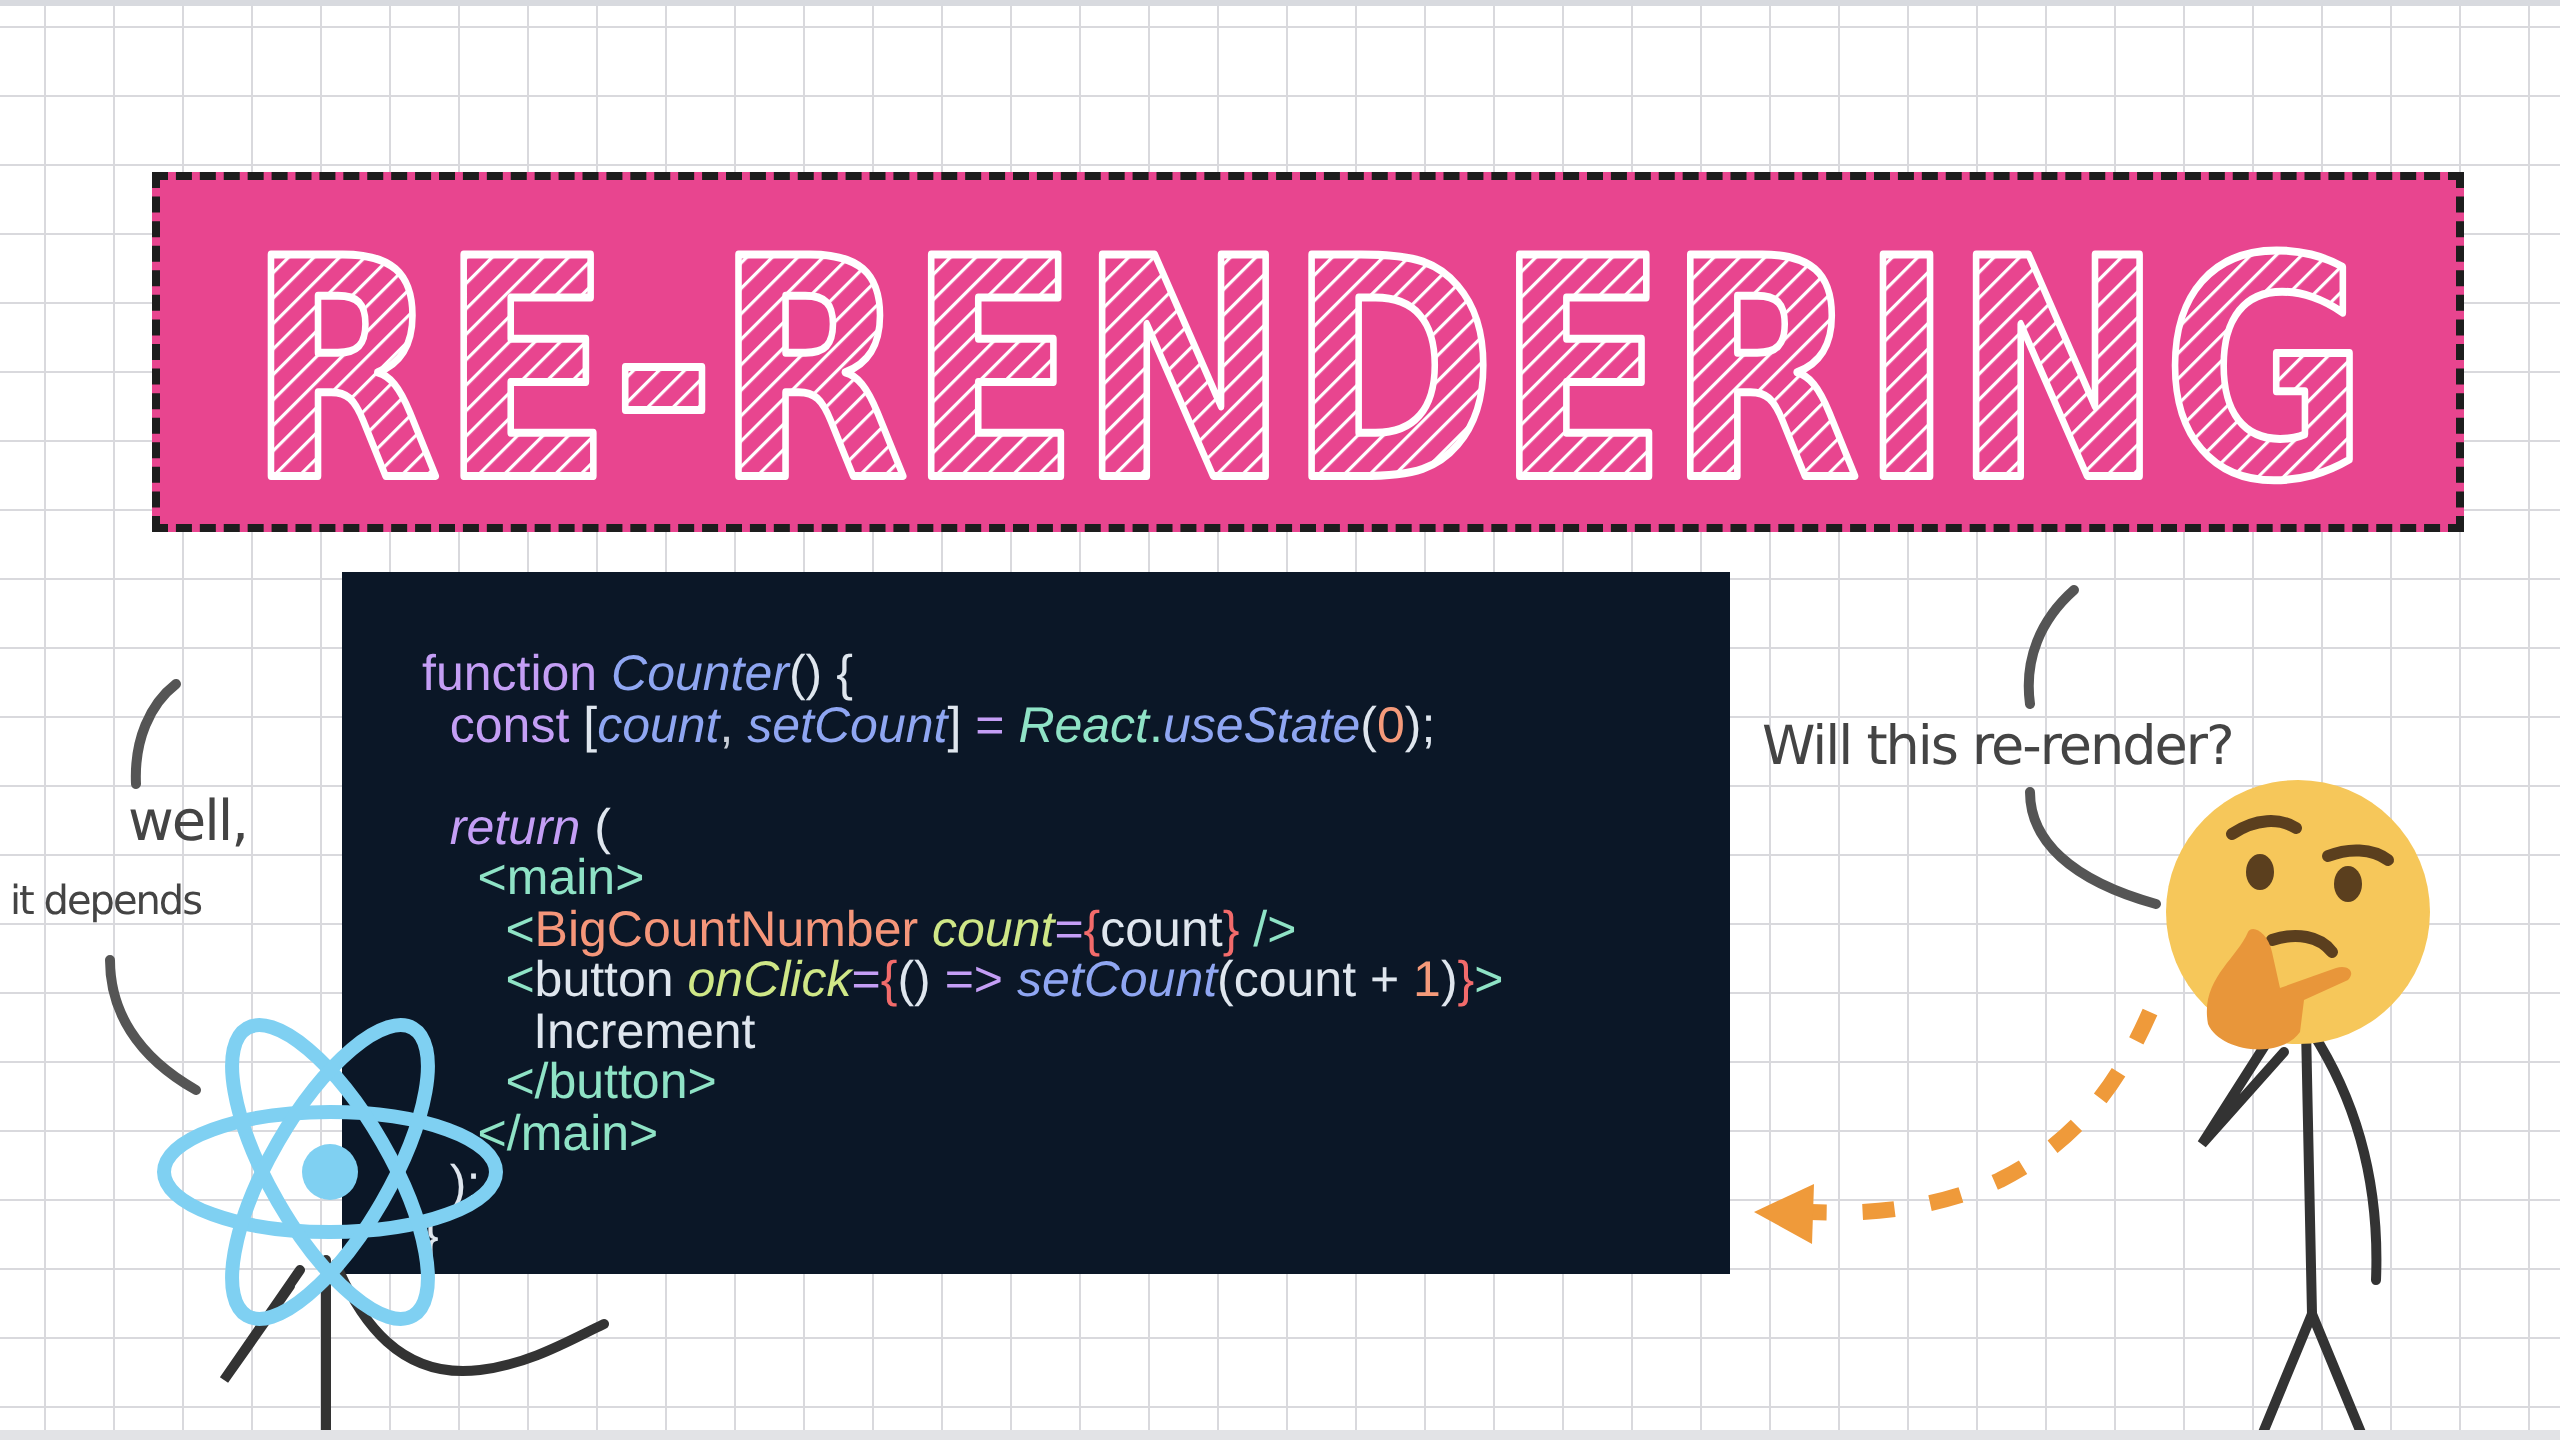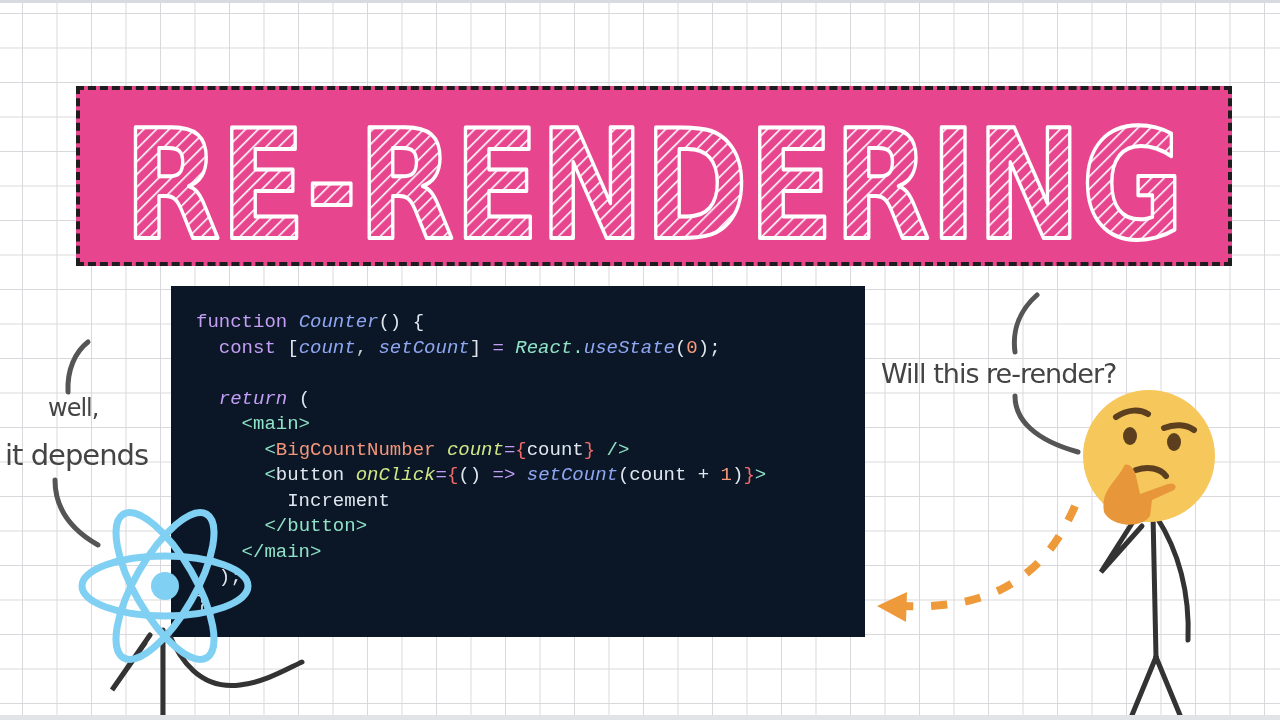--- a/index.html
+++ b/index.html
@@ -25,22 +25,22 @@
     margin-left:19px;
   }
   .banner svg { position:absolute; left:0; top:0; }
 
   
   .code-box {
     position:absolute; left:171px; top:286px; width:694px; height:351px;
     background:#0B1727;
   }
   .code {
-    position:absolute; left:25px; top:24px; margin:0;
-    font-family:Liberation Mono, monospace; font-size:19px; line-height:25.5px;
+    position:absolute; left:25px; top:24px; margin:15px;
+    font-family:Liberation Sans, sans-serif; font-size:25px; line-height:25.5px;
     color:#dfe6ee; white-space:pre;
   }
   .kw { color:#c49ef5; }
   .fn { color:#8fa6f2; font-style:italic; }
   .it { color:#c49ef5; font-style:italic; }
   .var { color:#8fa6f2; font-style:italic; }
   .cls { color:#8fe3c6; font-style:italic; }
   .num { color:#f59a7a; }
   .tag { color:#8fe3c6; }
   .comp { color:#f5967a; }
@@ -48,22 +48,22 @@
   .brace { color:#f26b6b; }
   .op { color:#c49ef5; }
   .dot { color:#8fe3c6; }
   .plain { color:#dfe6ee; }
   .dim { color:#c8ced6; }
 
   .overlay { position:absolute; left:0; top:0; width:1280px; height:720px; pointer-events:none; }
   .note {
     position:absolute; font-family:"DejaVu Sans", sans-serif; color:#444; letter-spacing:-1px;text-align:center;
   }
-  .note-left-1 { left:48px; top:394px; font-size:24px; }
-  .note-left-2 { left:5px; top:438px; font-size:29px; }
+  .note-left-1 { left:64px; top:394px; font-size:28px; }
+  .note-left-2 { left:5px; top:438px; font-size:20px; }
   .note-right { left:881px; top:358px; font-size:27px; }
 </style>
 </head>
 <body>
 
 <div class="top-strip"></div>
 
 <div class="banner">
   <svg width="1148" height="172" viewBox="0 0 1148 172">
     <defs>

